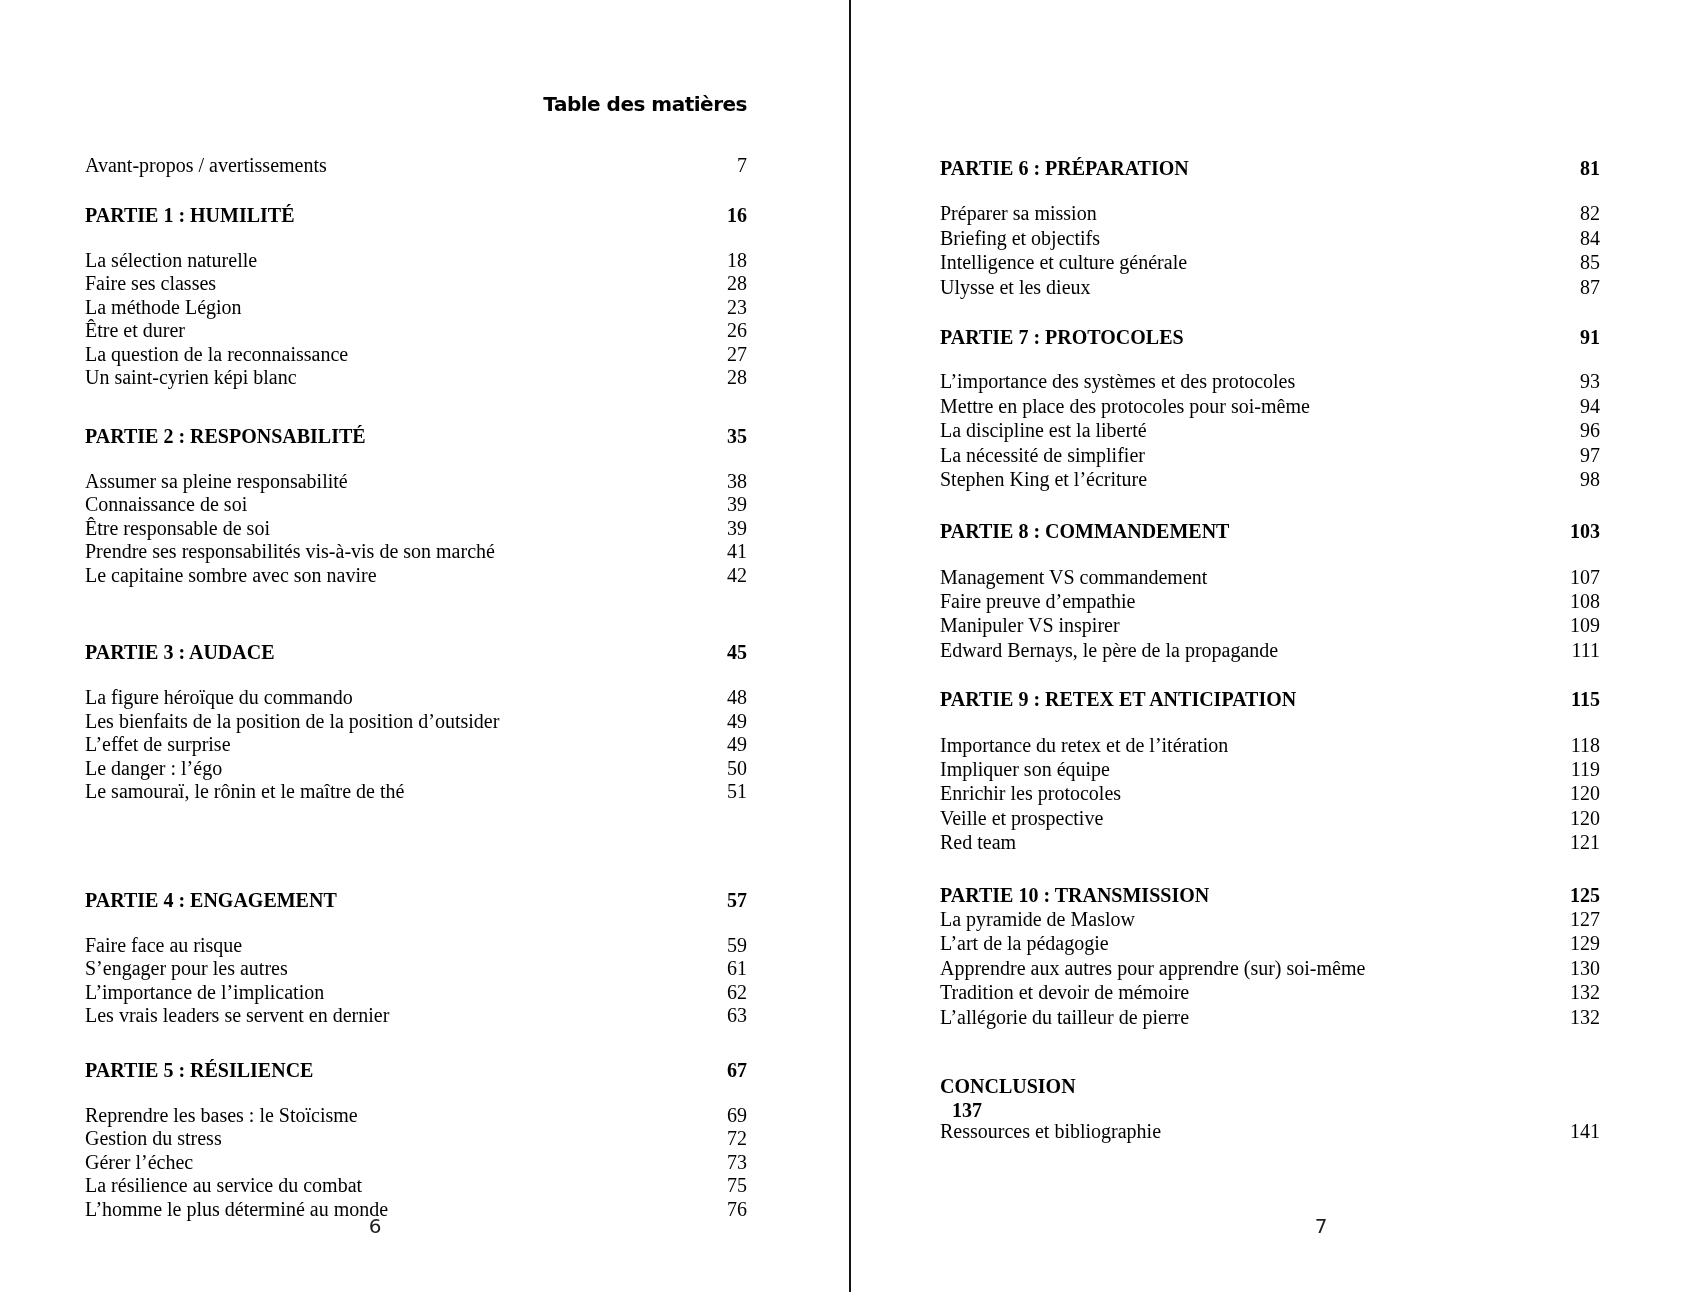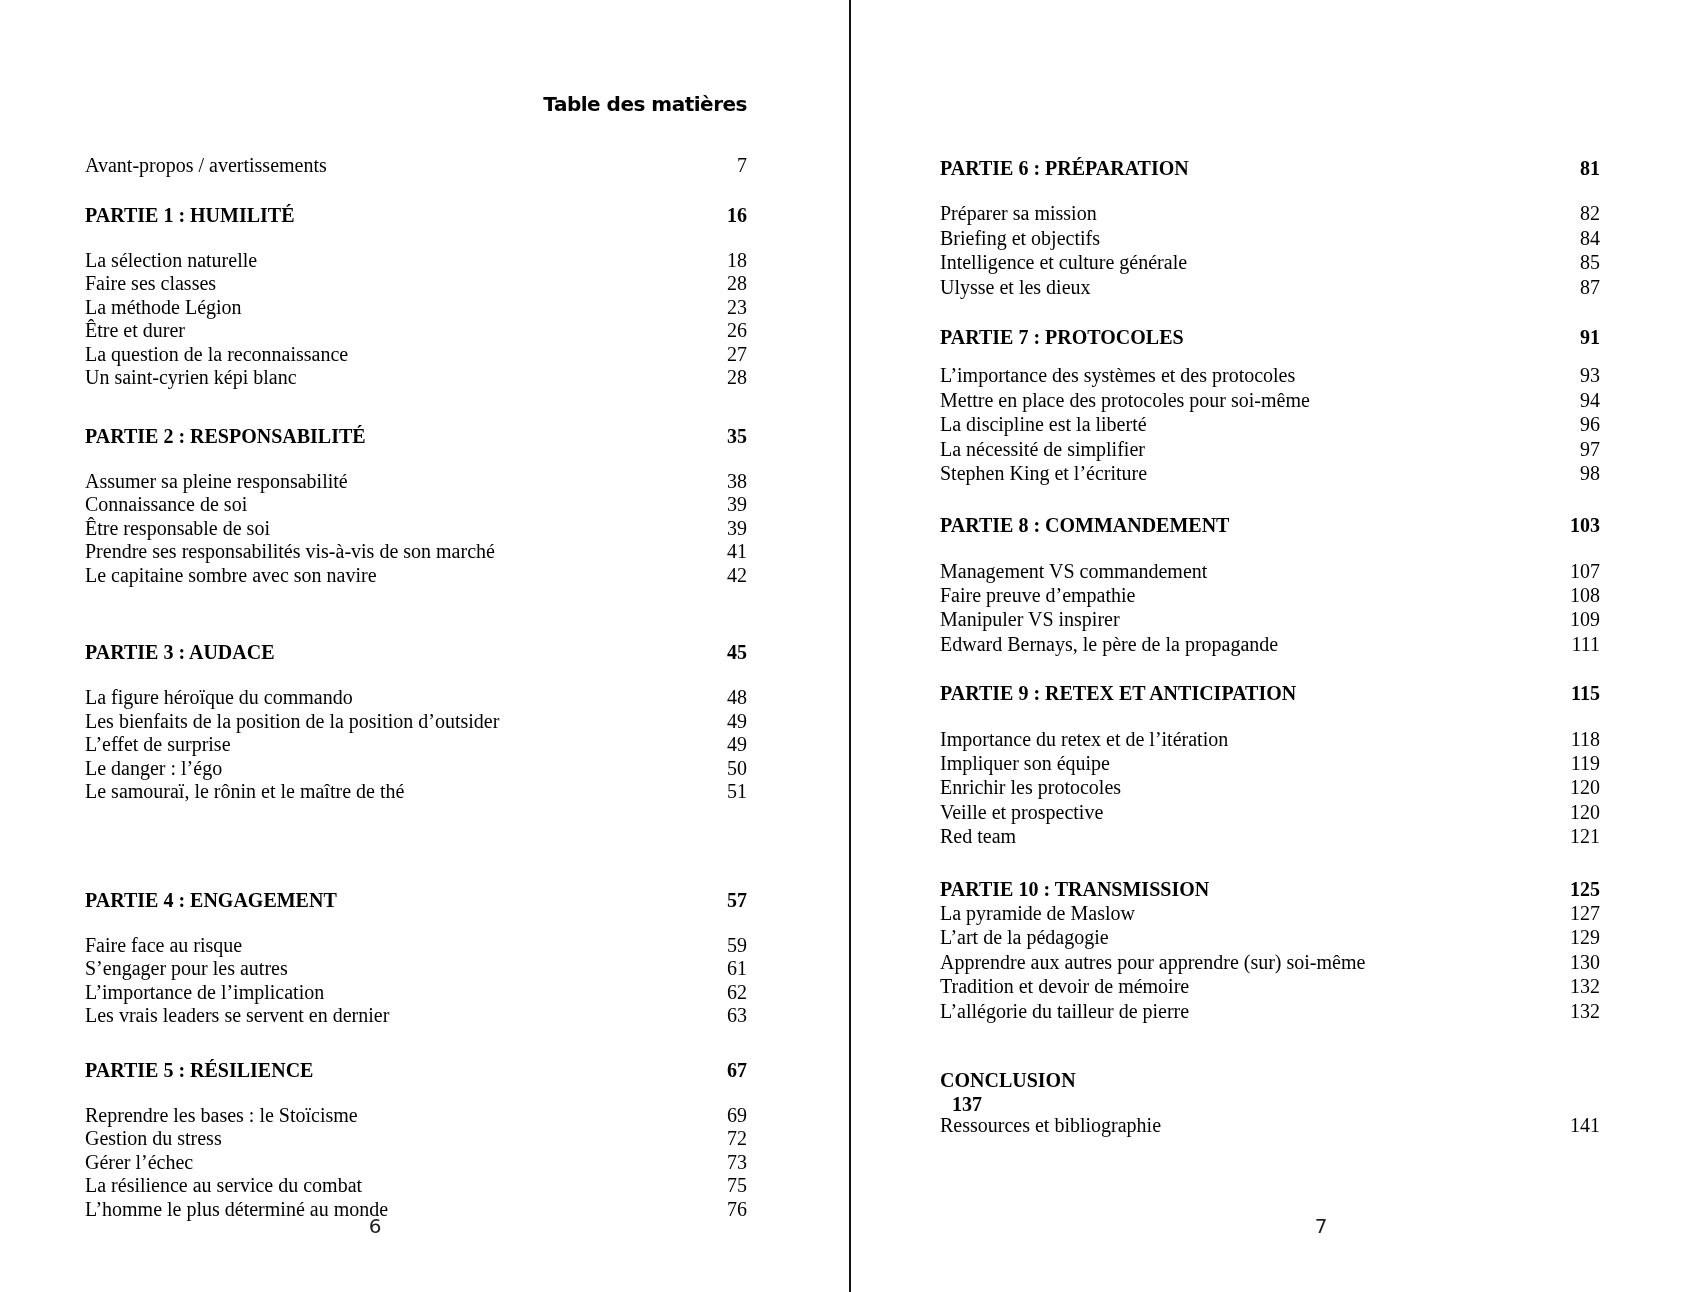--- a/index.html
+++ b/index.html
@@ -184,21 +184,21 @@
         <span class="pg">85</span>
       </div>
       <div class="row">
         <span>Ulysse et les dieux</span>
         <span class="pg">87</span>
       </div>
       <div class="row heading" style="margin-top: 26px;">
         <span>PARTIE 7 : PROTOCOLES</span>
         <span class="pg">91</span>
       </div>
-      <div class="row" style="margin-top: 14px;">
+      <div class="row" style="margin-top: 20px;">
         <span>L’importance des systèmes et des protocoles</span>
         <span class="pg">93</span>
       </div>
       <div class="row">
         <span>Mettre en place des protocoles pour soi-même</span>
         <span class="pg">94</span>
       </div>
       <div class="row">
         <span>La discipline est la liberté</span>
         <span class="pg">96</span>

